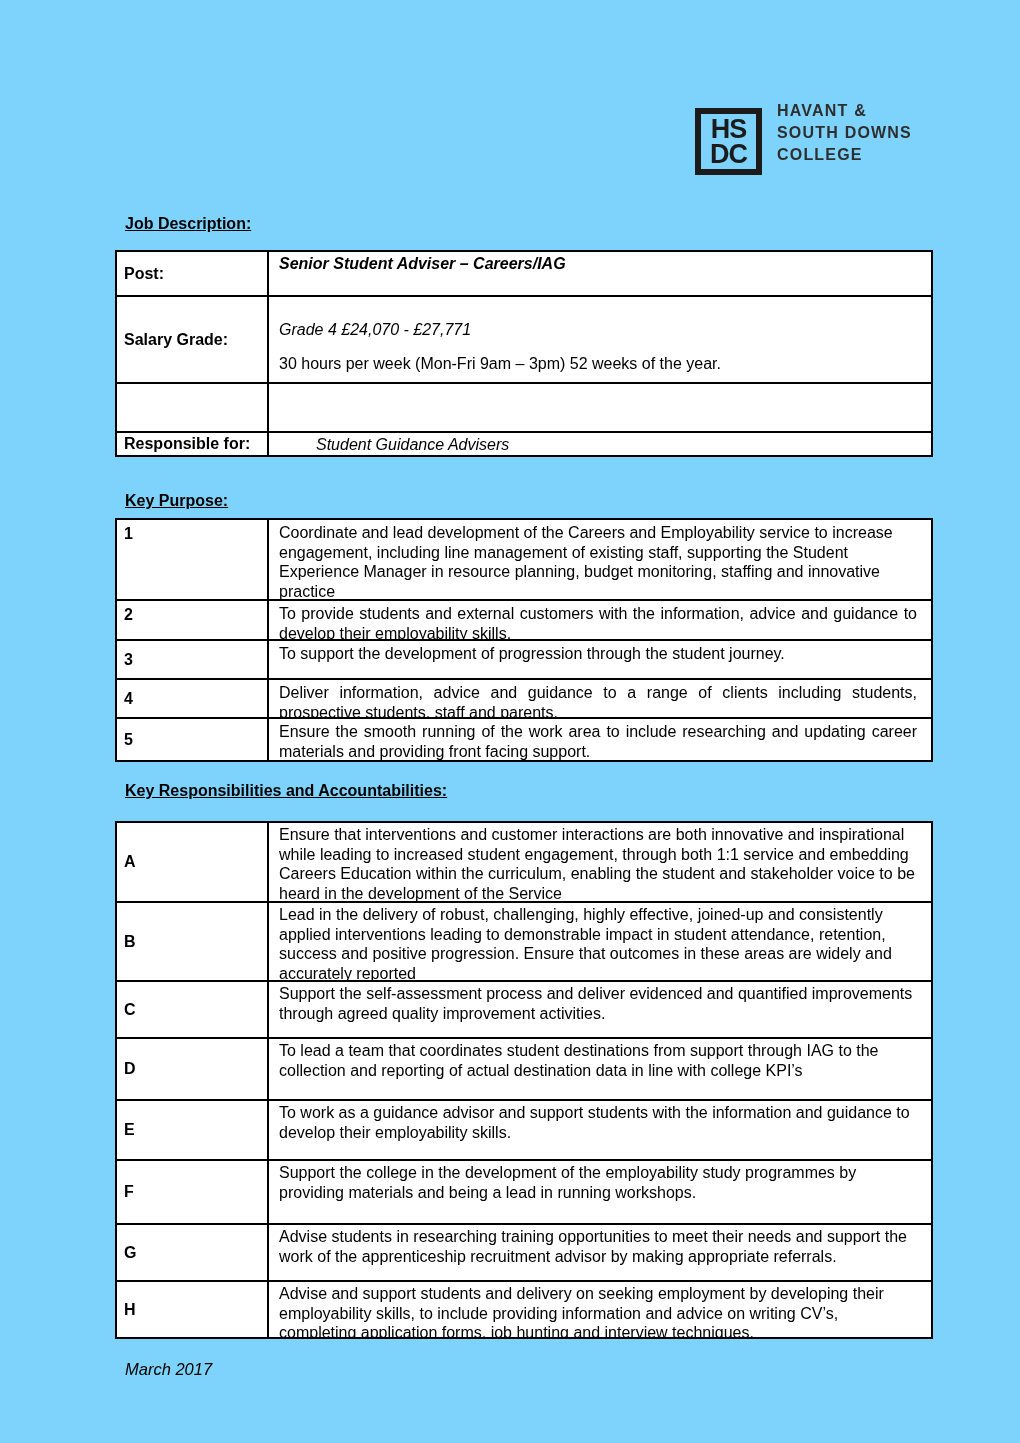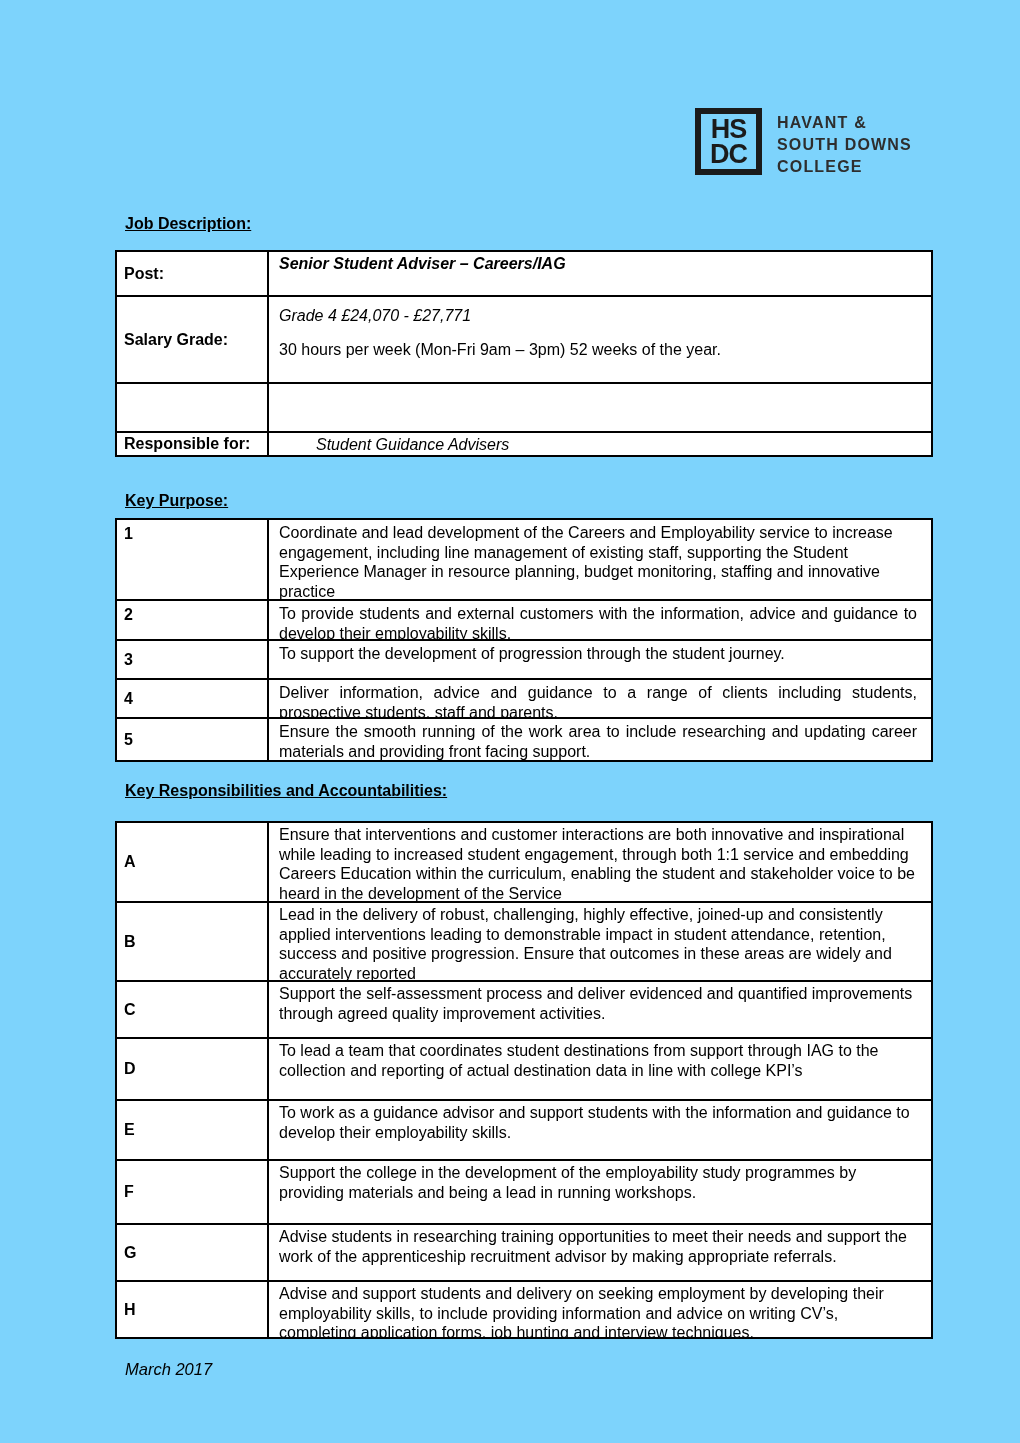--- a/index.html
+++ b/index.html
@@ -17,21 +17,21 @@
   
   .logo-box{
     position:absolute;left:695px;top:108px;
     width:67px;height:67px;
     border:6px solid #1b1b1b;
     box-sizing:border-box;
     display:flex;flex-direction:column;align-items:center;justify-content:center;
     font-weight:bold;font-size:27px;line-height:25px;letter-spacing:-1px;color:#1b1b1b;
   }
   .logo-name{
-    position:absolute;left:777px;top:112px;
+    position:absolute;left:777px;top:100px;
     font-weight:bold;font-size:16px;line-height:22px;letter-spacing:1.2px;color:#2e2e2e;
   }
 
   
   .hd{
     position:absolute;left:125px;
     font-weight:bold;font-size:16px;line-height:19px;
     text-decoration:underline;
     white-space:nowrap;
   }
@@ -57,21 +57,21 @@
   .rc{
     flex:1;
     display:flex;align-items:flex-start;
     box-sizing:border-box;
     padding:2px 14px 2px 10px;
     line-height:19.6px;
   }
   .rc.top{align-items:flex-start;padding-top:3px;}
   .rc.col{
     flex-direction:column;align-items:flex-start;justify-content:flex-start;
-    padding-top:9px;
+    padding-top:23px;
   }
   .rc.col .para + .para{margin-top:14px;}
   .justify .txt{text-align:justify;}
   .italic{font-style:italic;}
   .bi{font-weight:bold;font-style:italic;}
 
   .footer-date{
     position:absolute;left:125px;top:1360px;
     font-style:italic;font-size:16.5px;
   }

